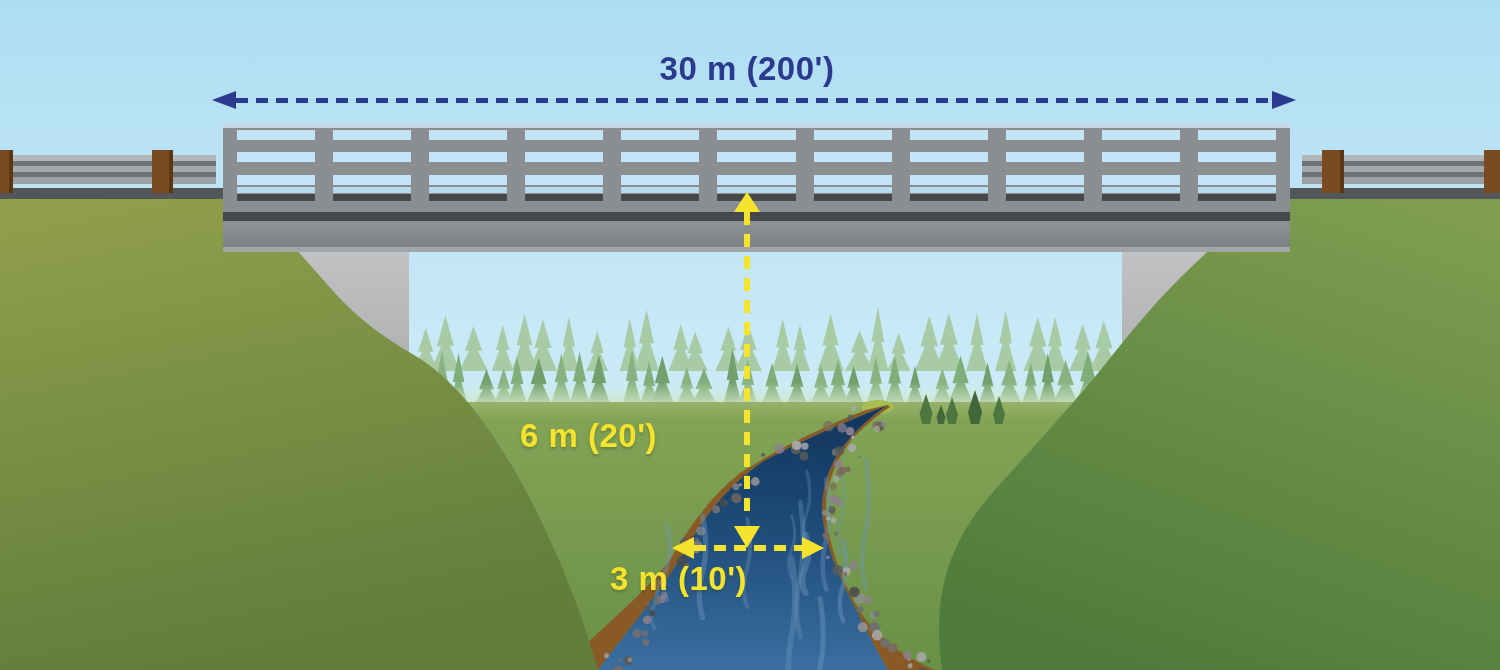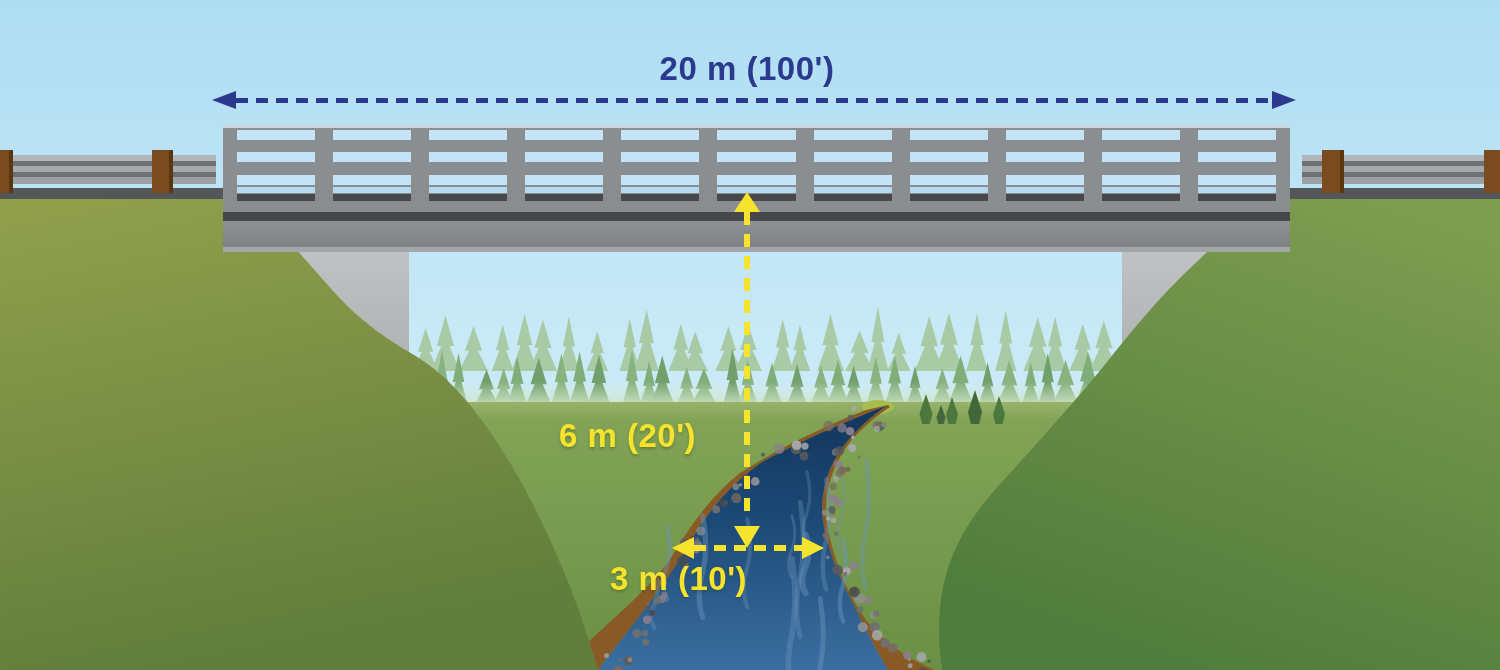--- a/index.html
+++ b/index.html
@@ -394,24 +394,24 @@
       </div>
     <div class="deck-top"></div>
     <div class="deck-dark"></div>
     <div class="girder"></div>
     <div class="girder-edge"></div>
   </div>
 
   <div class="anno dash-h-navy" style="left:236px;top:98px;width:1036px;"></div>
   <div class="anno tri tri-left-navy" style="left:212px;top:91px;"></div>
   <div class="anno tri tri-right-navy" style="left:1272px;top:91px;"></div>
-  <div class="anno dim-label navy-label" style="left:597px;top:50px;width:300px;text-align:center;">20 m (100')</div>
+  <div class="anno dim-label navy-label" style="left:597px;top:50px;width:300px;text-align:center;">30 m (200')</div>
 
   <div class="anno tri tri-up-yellow" style="left:734px;top:192px;"></div>
   <div class="anno dash-v-yellow" style="left:744px;top:212px;height:308px;"></div>
   <div class="anno tri tri-down-yellow" style="left:734px;top:526px;"></div>
-  <div class="anno dim-label yellow-label" style="left:520px;top:417px;width:215px;text-align:center;">6 m (20')</div>
+  <div class="anno dim-label yellow-label" style="left:520px;top:417px;width:215px;text-align:left;">6 m (20')</div>
 
   <div class="anno dash-h-yellow" style="left:694px;top:545px;width:108px;"></div>
   <div class="anno tri tri-left-yellow" style="left:672px;top:537px;"></div>
   <div class="anno tri tri-right-yellow" style="left:802px;top:537px;"></div>
   <div class="anno dim-label yellow-label" style="left:610px;top:560px;width:274px;text-align:left;">3 m (10')</div>
 </div>
 
 </body></html>

